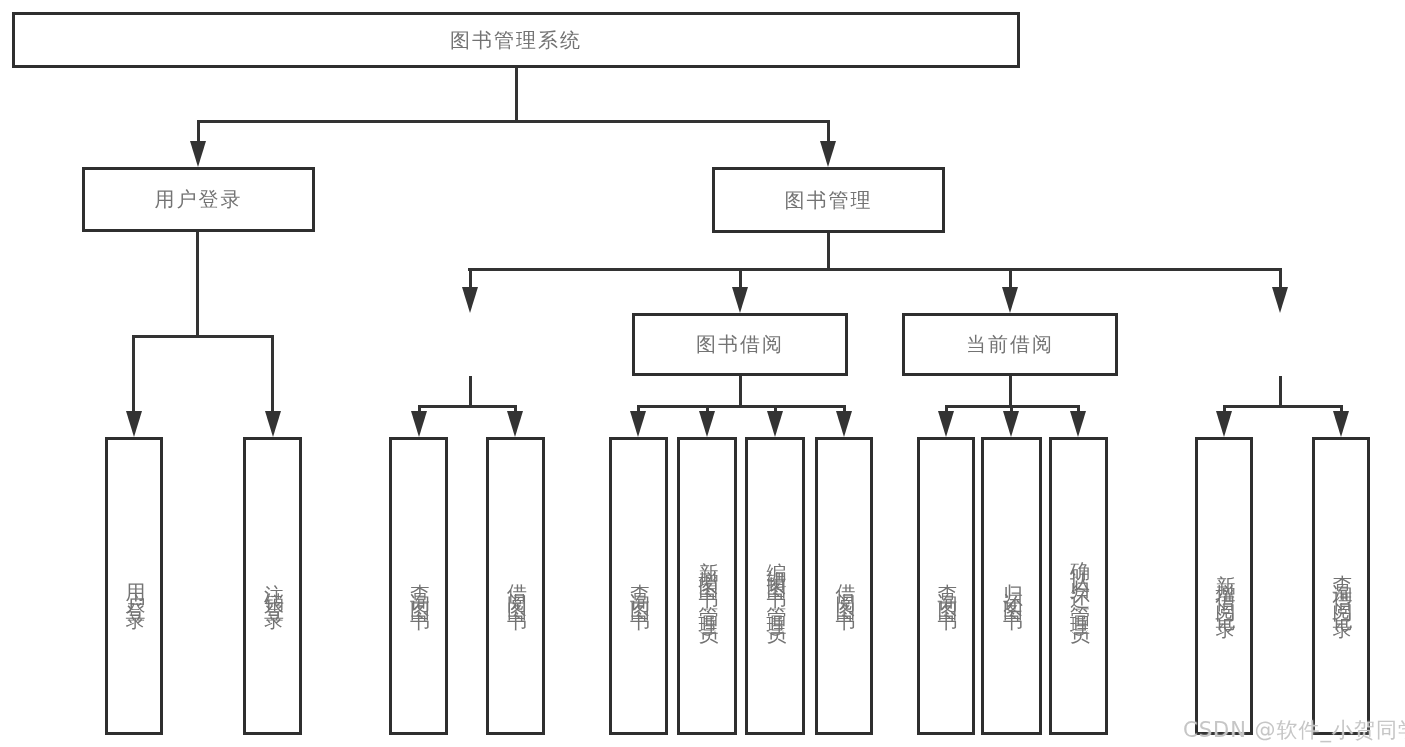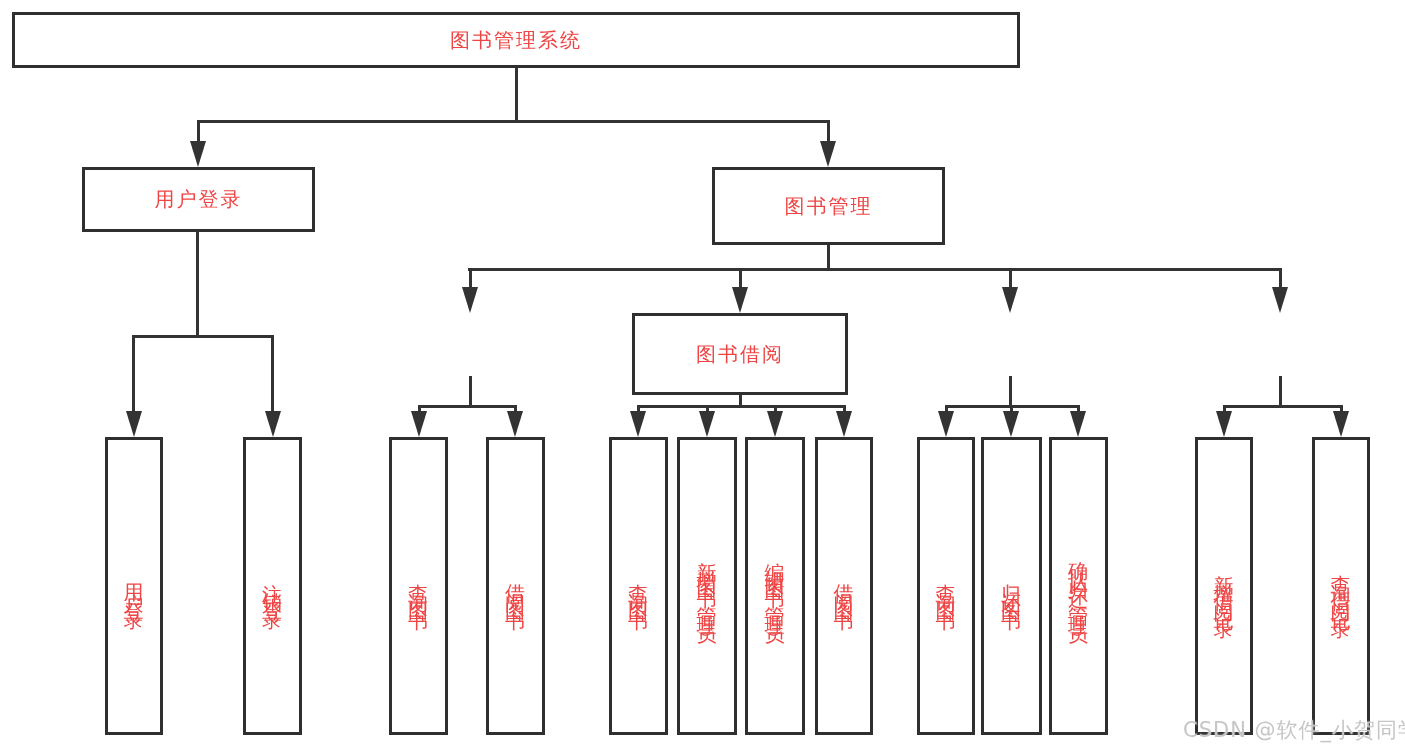--- a/index.html
+++ b/index.html
@@ -15,22 +15,23 @@
   .box {
     position: absolute;
     box-sizing: border-box;
     background: #ffffff;
     border: 3px solid #2f2f2f;
     display: flex;
     align-items: center;
     justify-content: center;
     font-size: 20px;
     letter-spacing: 2px;
-    color: #ef4444;
+    color: #737373;
     z-index: 2;
+    font-family: Liberation Mono, monospace;
   }
   .vbox {
     font-size: 20px;
     letter-spacing: 2px;
   }
   .vtext {
     writing-mode: vertical-rl;
     text-orientation: mixed;
     letter-spacing: 9px;
     font-size: 20px;
@@ -75,21 +76,21 @@
   <div class="vline" style="left:515px; top:68px;  height:52px;"></div>
   <div class="hline" style="left:197px; top:120px; width:633px;"></div>
   <div class="vline" style="left:197px; top:120px; height:26px;"></div>
   <div class="vline" style="left:827px; top:120px; height:26px;"></div>
   <div class="arrow" style="left:190px; top:141px;"></div>
   <div class="arrow" style="left:820px; top:141px;"></div>
 
   <div class="box" style="left:82px; top:167px; width:233px; height:65px;">
     <span>用户登录</span>
   </div>
-  <div class="box" style="left:712px; top:167px; width:233px; height:78px;">
+  <div class="box" style="left:712px; top:167px; width:233px; height:66px;">
     <span>图书管理</span>
   </div>
 
   <div class="vline" style="left:196px; top:232px; height:104px;"></div>
   <div class="hline" style="left:133px; top:335px; width:141px;"></div>
   <div class="vline" style="left:132px; top:335px; height:79px;"></div>
   <div class="vline" style="left:271px; top:335px; height:79px;"></div>
   <div class="arrow" style="left:126px; top:411px;"></div>
   <div class="arrow" style="left:265px; top:411px;"></div>
 
@@ -97,22 +98,25 @@
   <div class="hline" style="left:468px;  top:268px; width:813px;"></div>
   <div class="vline" style="left:469px;  top:268px; height:24px;"></div>
   <div class="vline" style="left:739px;  top:268px; height:24px;"></div>
   <div class="vline" style="left:1009px; top:268px; height:24px;"></div>
   <div class="vline" style="left:1279px; top:268px; height:24px;"></div>
   <div class="arrow" style="left:462px;  top:287px;"></div>
   <div class="arrow" style="left:732px;  top:287px;"></div>
   <div class="arrow" style="left:1002px; top:287px;"></div>
   <div class="arrow" style="left:1272px; top:287px;"></div>
 
-  <div class="box" style="left:632px; top:313px; width:216px; height:82px;">
+  <div class="box" style="left:632px; top:313px; width:216px; height:63px;">
     <span>图书借阅</span>
+  </div>
+  <div class="box" style="left:902px; top:313px; width:216px; height:63px;">
+    <span>当前借阅</span>
   </div>
 
   <div class="vline" style="left:469px; top:376px; height:32px;"></div>
   <div class="hline" style="left:418px; top:405px; width:99px;"></div>
   <div class="vline" style="left:418px; top:405px; height:9px;"></div>
   <div class="vline" style="left:514px; top:405px; height:9px;"></div>
   <div class="arrow" style="left:411px; top:411px;"></div>
   <div class="arrow" style="left:507px; top:411px;"></div>
 
   <div class="vline" style="left:739px; top:376px; height:32px;"></div>

